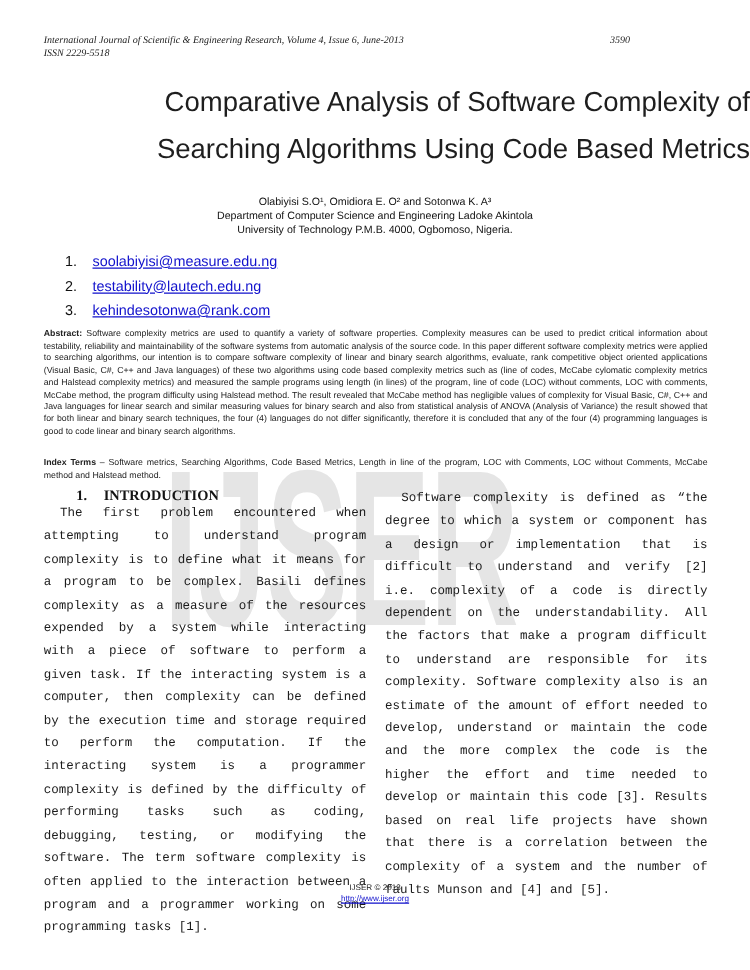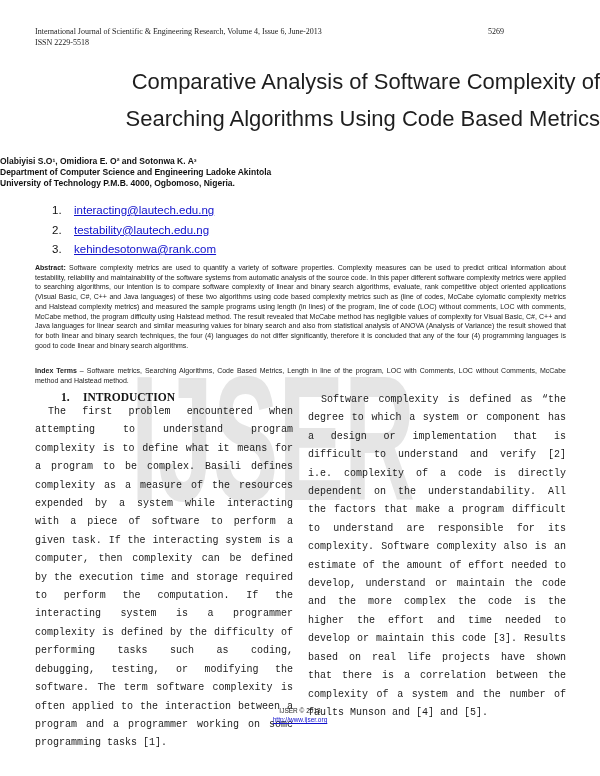--- a/index.html
+++ b/index.html
@@ -26,20 +26,21 @@
   .header {
     position: absolute;
     left: 35px;
     top: 27px;
     width: 540px;
     font-family: "Liberation Serif", serif;
     font-size: 8px;
     line-height: 10.5px;
     color: #1c1c1c;
     z-index: 2;
+    font-style: italic;
   }
   .header .pagenum {
     position: absolute;
     left: 453px;
     top: 0;
   }
   
   .title {
     position: absolute;
     left: 0;
@@ -52,23 +53,24 @@
     font-weight: 400;
     color: #1e1e1e;
     z-index: 2;
   }
   
   .authors {
     position: absolute;
     left: 0;
     top: 156px;
     width: 100%;
+    text-align: center;
     font-family: "Liberation Sans", sans-serif;
     font-size: 8.5px;
-    font-weight: bold;
+    font-weight: normal;
     line-height: 11px;
     color: #111;
     z-index: 2;
   }
   
   .emails {
     position: absolute;
     left: 52px;
     top: 201px;
     z-index: 2;
@@ -151,39 +153,39 @@
 <div class="page">
 
   <div class="watermark">
     <svg width="300" height="165" viewBox="0 0 300 165" aria-hidden="true">
       <text x="0" y="142" font-family="Liberation Sans, sans-serif" font-weight="bold" font-size="178" fill="#e5e5e5" textLength="284" lengthAdjust="spacingAndGlyphs">IJSER</text>
     </svg>
   </div>
 
   <div class="header">
     <div>International Journal of Scientific &amp; Engineering Research, Volume 4, Issue 6, June-2013</div>
-    <div class="pagenum">5269</div>
+    <div class="pagenum">3590</div>
     <div>ISSN 2229-5518</div>
   </div>
 
   <div class="title">
     <div>Comparative Analysis of Software Complexity of</div>
     <div>Searching Algorithms Using Code Based Metrics</div>
   </div>
 
   <div class="authors">
     <div>Olabiyisi S.O¹, Omidiora E. O² and Sotonwa K. A³</div>
     <div>Department of Computer Science and Engineering Ladoke Akintola</div>
     <div>University of Technology P.M.B. 4000, Ogbomoso, Nigeria.</div>
   </div>
 
   <div class="emails">
     <div class="row">
       <span class="num">1.</span>
-      <a href="#">interacting@lautech.edu.ng</a>
+      <a href="#">soolabiyisi@measure.edu.ng</a>
     </div>
     <div class="row">
       <span class="num">2.</span>
       <a href="#">testability@lautech.edu.ng</a>
     </div>
     <div class="row">
       <span class="num">3.</span>
       <a href="#">kehindesotonwa@rank.com</a>
     </div>
   </div>

